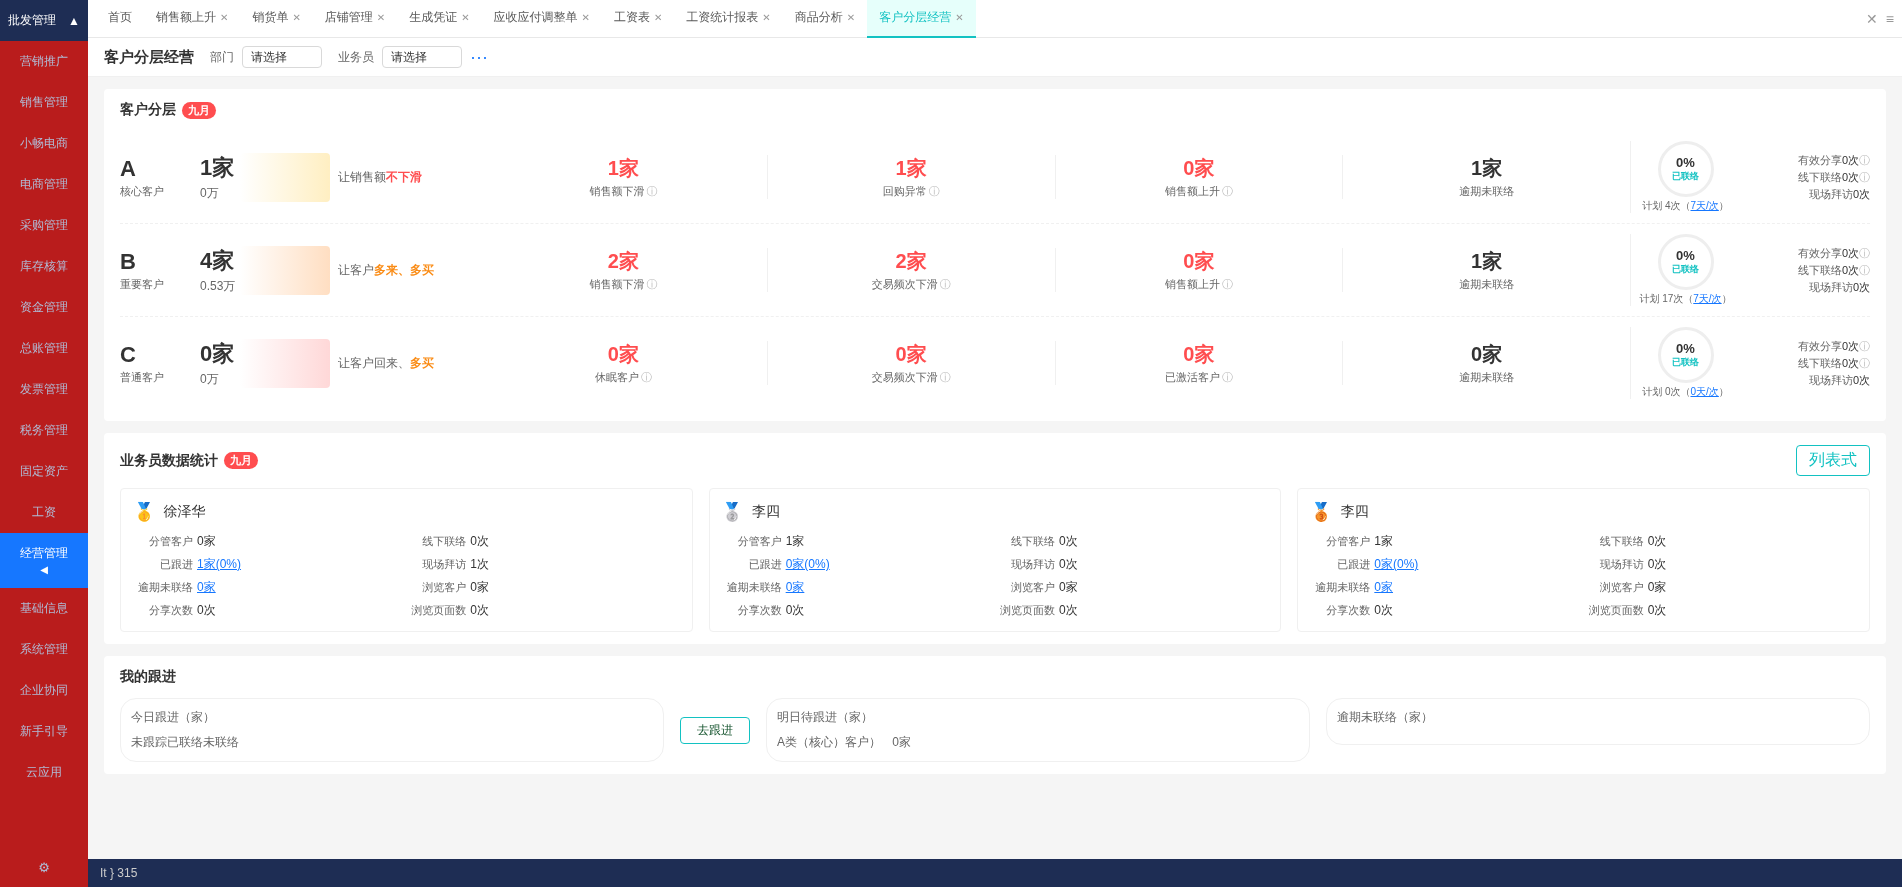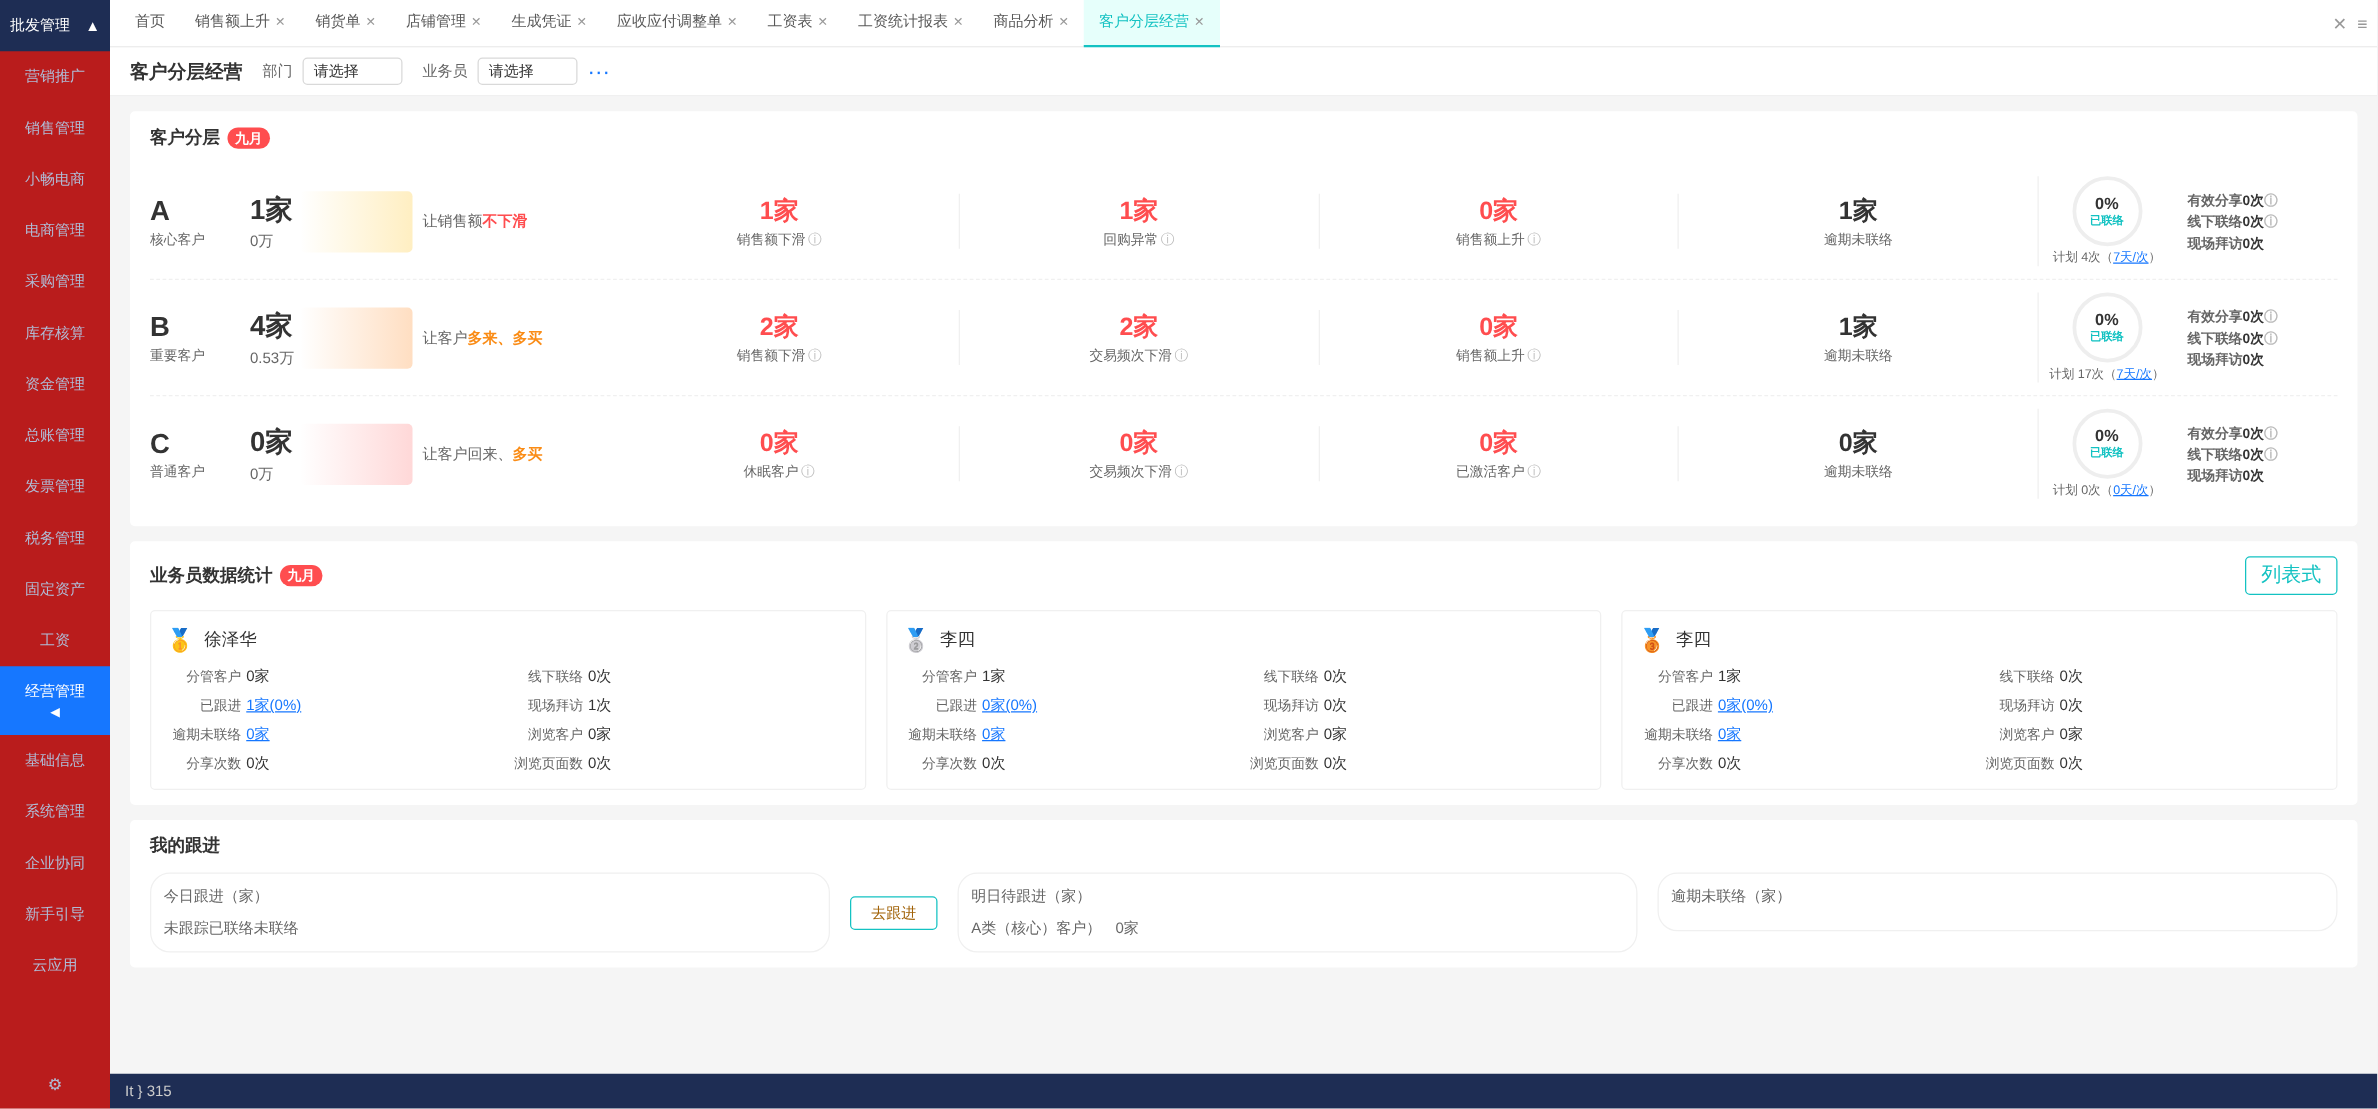--- a/index.html
+++ b/index.html
@@ -260,22 +260,21 @@
       flex-shrink: 0;
       display: flex;
       flex-direction: column;
       gap: 2px;
       padding-left: 10px;
       font-size: 11px;
       color: #666;
     }
     .right-stat-row {
       display: flex;
-      justify-content: flex-start;
-      font-weight: bold;
+      justify-content: flex-end;
     }
     .right-stat-value { color: #333; }
 
     
     .biz-section {
       background: #fff;
       border-radius: 4px;
       padding: 12px 16px;
       margin-bottom: 12px;
     }
@@ -354,21 +353,21 @@
       border-radius: 16px;
       padding: 10px;
     }
     .followup-panel-title {
       font-size: 12px;
       color: #666;
       margin-bottom: 8px;
     }
     .goto-btn {
       border: 1px solid #13c2c2;
-      color: #a16207;
+      color: #14532d;
       background: #fff;
       padding: 4px 16px;
       border-radius: 4px;
       font-size: 12px;
       cursor: pointer;
       white-space: nowrap;
       align-self: center;
     }
 
     

